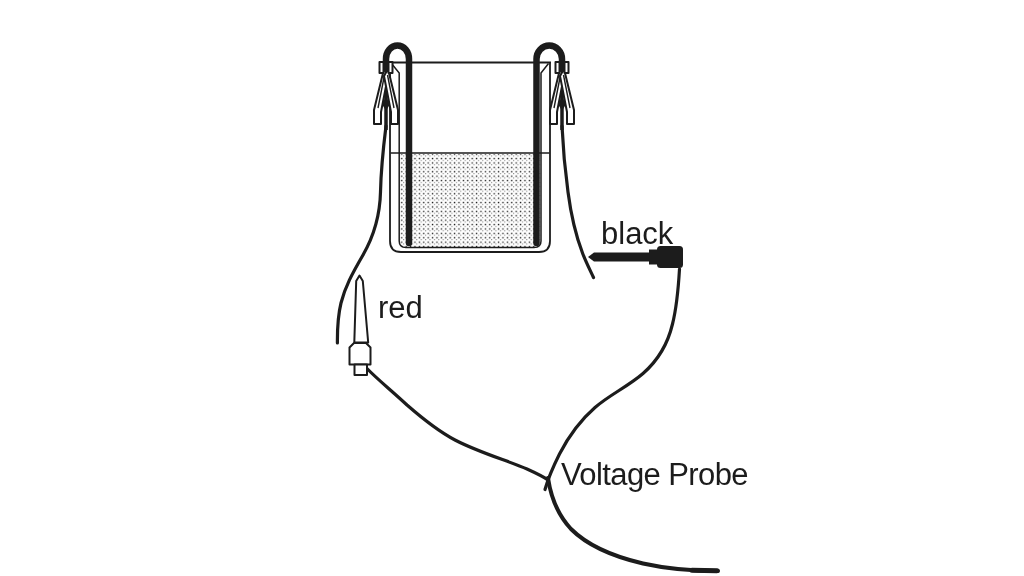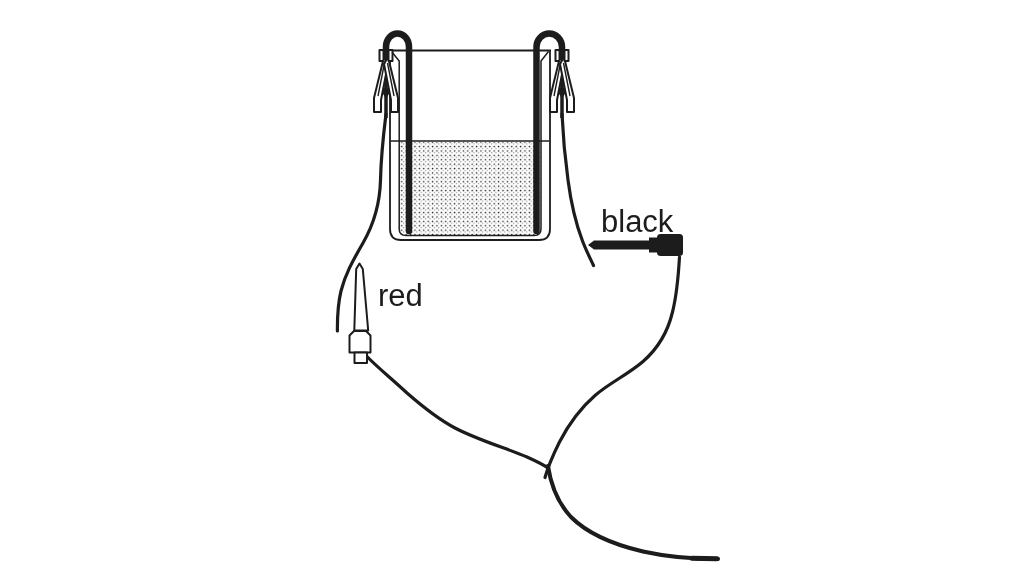--- a/index.html
+++ b/index.html
@@ -2,21 +2,21 @@
 <html style="--ink: #1c1c1c; --paper: #ffffff;"><head>
 <meta charset="utf-8">
 <style>
   :root { --ink:#1c1c1c; --paper:#ffffff; }
   html,body { margin:0; padding:0; }
   body {
     width:1024px; height:576px; overflow:hidden;
     background:var(--paper);
     font-family:"Liberation Sans","DejaVu Sans",sans-serif;
   }
-  .stage { position:relative; width:1024px; height:556px; }
+  .stage { position:relative; width:1024px; height:556px;margin-top:12px; }
   .stage svg { position:absolute; left:0; top:0; }
   .lbl {
     position:absolute; color:var(--ink);
     font-size:31px; line-height:1; white-space:nowrap;
   }
   .lbl-probe { letter-spacing:-0.6px; }
   
   .ln   { stroke:var(--ink); fill:none; }
   .thin { stroke-width:1.8; }
   .thin2{ stroke-width:1.5; }
@@ -102,14 +102,15 @@
       <path class="outl" stroke-width="2.2" d="M 354,331 L 349.5,335.5 V 352.5 H 370.5 V 335.5 L 366,331 Z"></path>
       <rect class="outl" stroke-width="2.2" x="354.5" y="352.5" width="12.5" height="10.5"></rect>
     </g>
 
   </svg>
 
   <div class="lbl" style="left:601px; top:206px;">black</div>
 
   <div class="lbl" style="left:378px; top:280px;">red</div>
 
+  <div class="lbl lbl-probe" style="left:561px; top:447px;">Voltage Probe</div>
 
 </div>
 
 </body></html>

